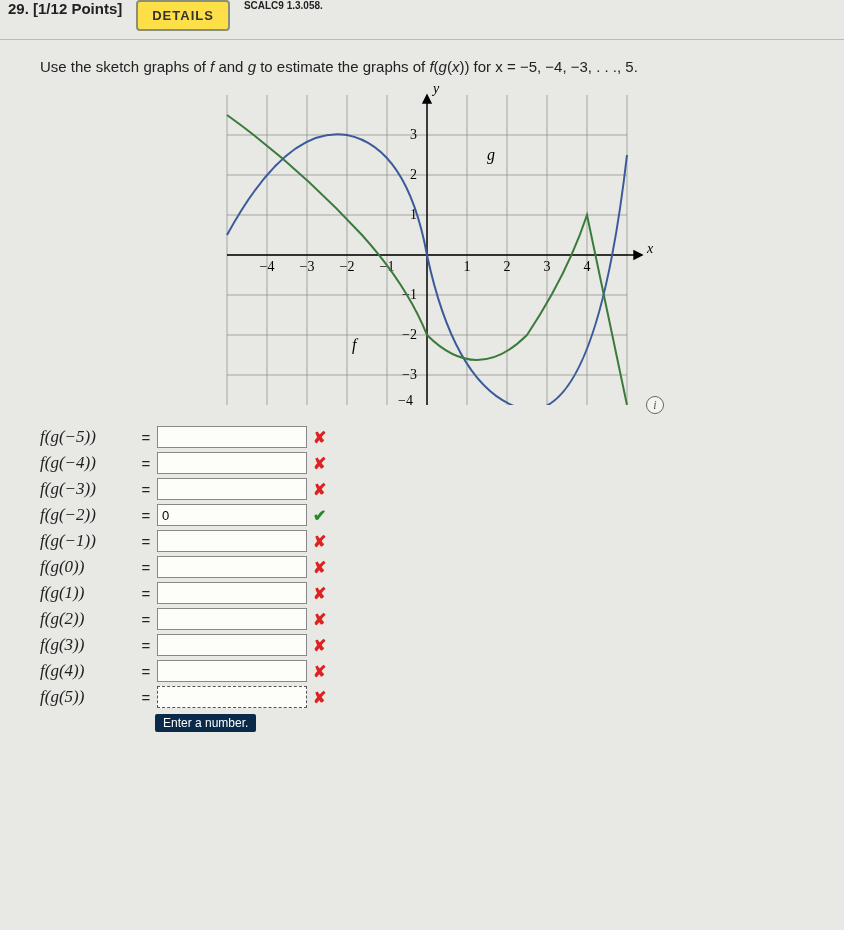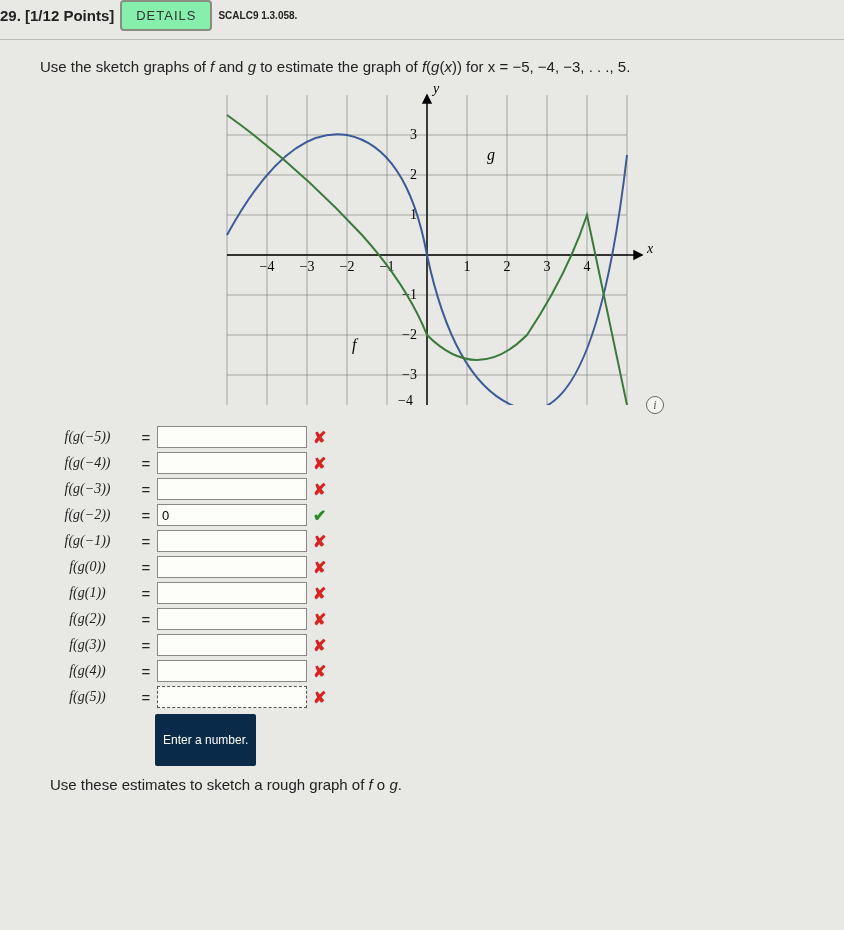--- a/index.html
+++ b/index.html
@@ -7,85 +7,85 @@
     font-family: Arial, Helvetica, sans-serif;
     background: #e8e8e4;
     width: 844px;
     height: 930px;
     overflow: hidden;
     font-size: 14px;
     color: #222;
   }
   .topbar {
     display: flex;
-    align-items: center;
-    gap: 2px;
-    padding: 0 6px 8px 0;
+    align-items: flex-start;
+    gap: 10px;
+    padding: 0 6px 8px 8px;
     border-bottom: 1px solid #bbb;
   }
   .qnum { font-weight: bold; font-size: 15px; margin-right: 4px; }
   .btn {
     border: 2px solid #8a8e7e;
     border-radius: 4px;
-    background: #86efac;
+    background: #fde047;
     padding: 6px 14px;
-    font-weight: normal;
+    font-weight: bold;
     letter-spacing: 1px;
     font-size: 13px;
     color: #333;
     cursor: pointer;
   }
   .ref { font-weight: bold; font-size: 10px; margin-left: 4px; }
   .content { padding: 18px 30px 10px 40px; }
   .prompt { font-size: 15px; margin-bottom: 10px; }
   .graph-wrap { text-align:center; margin: 8px 0 18px 0; position:relative; }
   .info-icon {
     position:absolute; right:150px; bottom:-6px;
     width:18px;height:18px;border:1.5px solid #666;border-radius:50%;
     display:flex;align-items:center;justify-content:center;
     font-style:italic;font-family:Georgia,serif;font-size:12px;color:#555;background:#f5f5f0;
   }
   .answers { margin-left: 0; }
   .row { display:flex; align-items:center; margin-bottom:4px; }
-  .lhs { width:95px; text-align:center; font-style:italic; font-family:Georgia,'Times New Roman',serif; font-size:14px; }
+  .lhs { width:95px; text-align:left; font-style:italic; font-family:Georgia,'Times New Roman',serif; font-size:17px; }
   .eq { width:22px; text-align:center; font-size:15px; }
   .ans-input {
     width:150px; height:22px;
     border:1px solid #888;
     background:#fdfdfa;
     font-size:13px;
     padding:1px 4px;
   }
   .mark { margin-left:6px; font-weight:bold; font-size:16px; }
   .wrong { color:#d22; }
   .right { color:#2a8a2a; }
   .tooltip {
     background:#0a2a4a;color:#fff;font-size:12px;
-    padding:19px 8px;border-radius:2px;display:inline-block;
+    padding:2px 8px;border-radius:2px;display:inline-block;
     margin-left:115px;margin-top:2px;
   }
   .footnote { margin-top:10px; font-size:15px; margin-left:10px; }
   .focus-input { border:1.5px dashed #555 !important; }
   svg text { font-family: Georgia, serif; }
 </style>
 </head>
 <body>
 
 <div class="topbar">
   <span class="qnum">
     <span>29.</span>
     <span>[1/12 Points]</span>
   </span>
   <button class="btn">DETAILS</button>
   <span class="ref">SCALC9 1.3.058.</span>
 </div>
 
 <div class="content">
   <p class="prompt">
-    <span>Use the sketch graphs of </span><i>f</i><span> and </span><i>g</i><span> to estimate the graph of </span><i>f</i>(<i>g</i>(<i>x</i>))<span> for </span><span>x = −5, −4, −3, . . ., 5.</span>
+    <span>Use the sketch graphs of </span><i>f</i><span> and </span><i>g</i><span> to estimate the graphs of </span><i>f</i>(<i>g</i>(<i>x</i>))<span> for </span><span>x = −5, −4, −3, . . ., 5.</span>
   </p>
 
   <div class="graph-wrap">
     <svg width="460" height="320" viewBox="0 0 460 320">
 
       <g stroke="#777" stroke-width="0.6">
 
         <line x1="30" y1="10" x2="30" y2="320"></line>
           <line x1="70" y1="10" x2="70" y2="320"></line>
         <line x1="110" y1="10" x2="110" y2="320"></line>
@@ -210,16 +210,13 @@
       <div class="row">
         <span class="lhs"><i>f</i>(<i>g</i>(5))</span>
         <span class="eq">=</span>
         <input class="ans-input focus-input" style="">
         <span class="mark wrong">✘</span>
       </div>
     </div>
 
   <div class="tooltip">Enter a number.</div>
 
-  <p class="footnote">
-    <span>Use these estimates to sketch a rough graph of </span><i>f</i> o <i>g</i><span>.</span>
-  </p>
 </div>
 
 </body></html>

